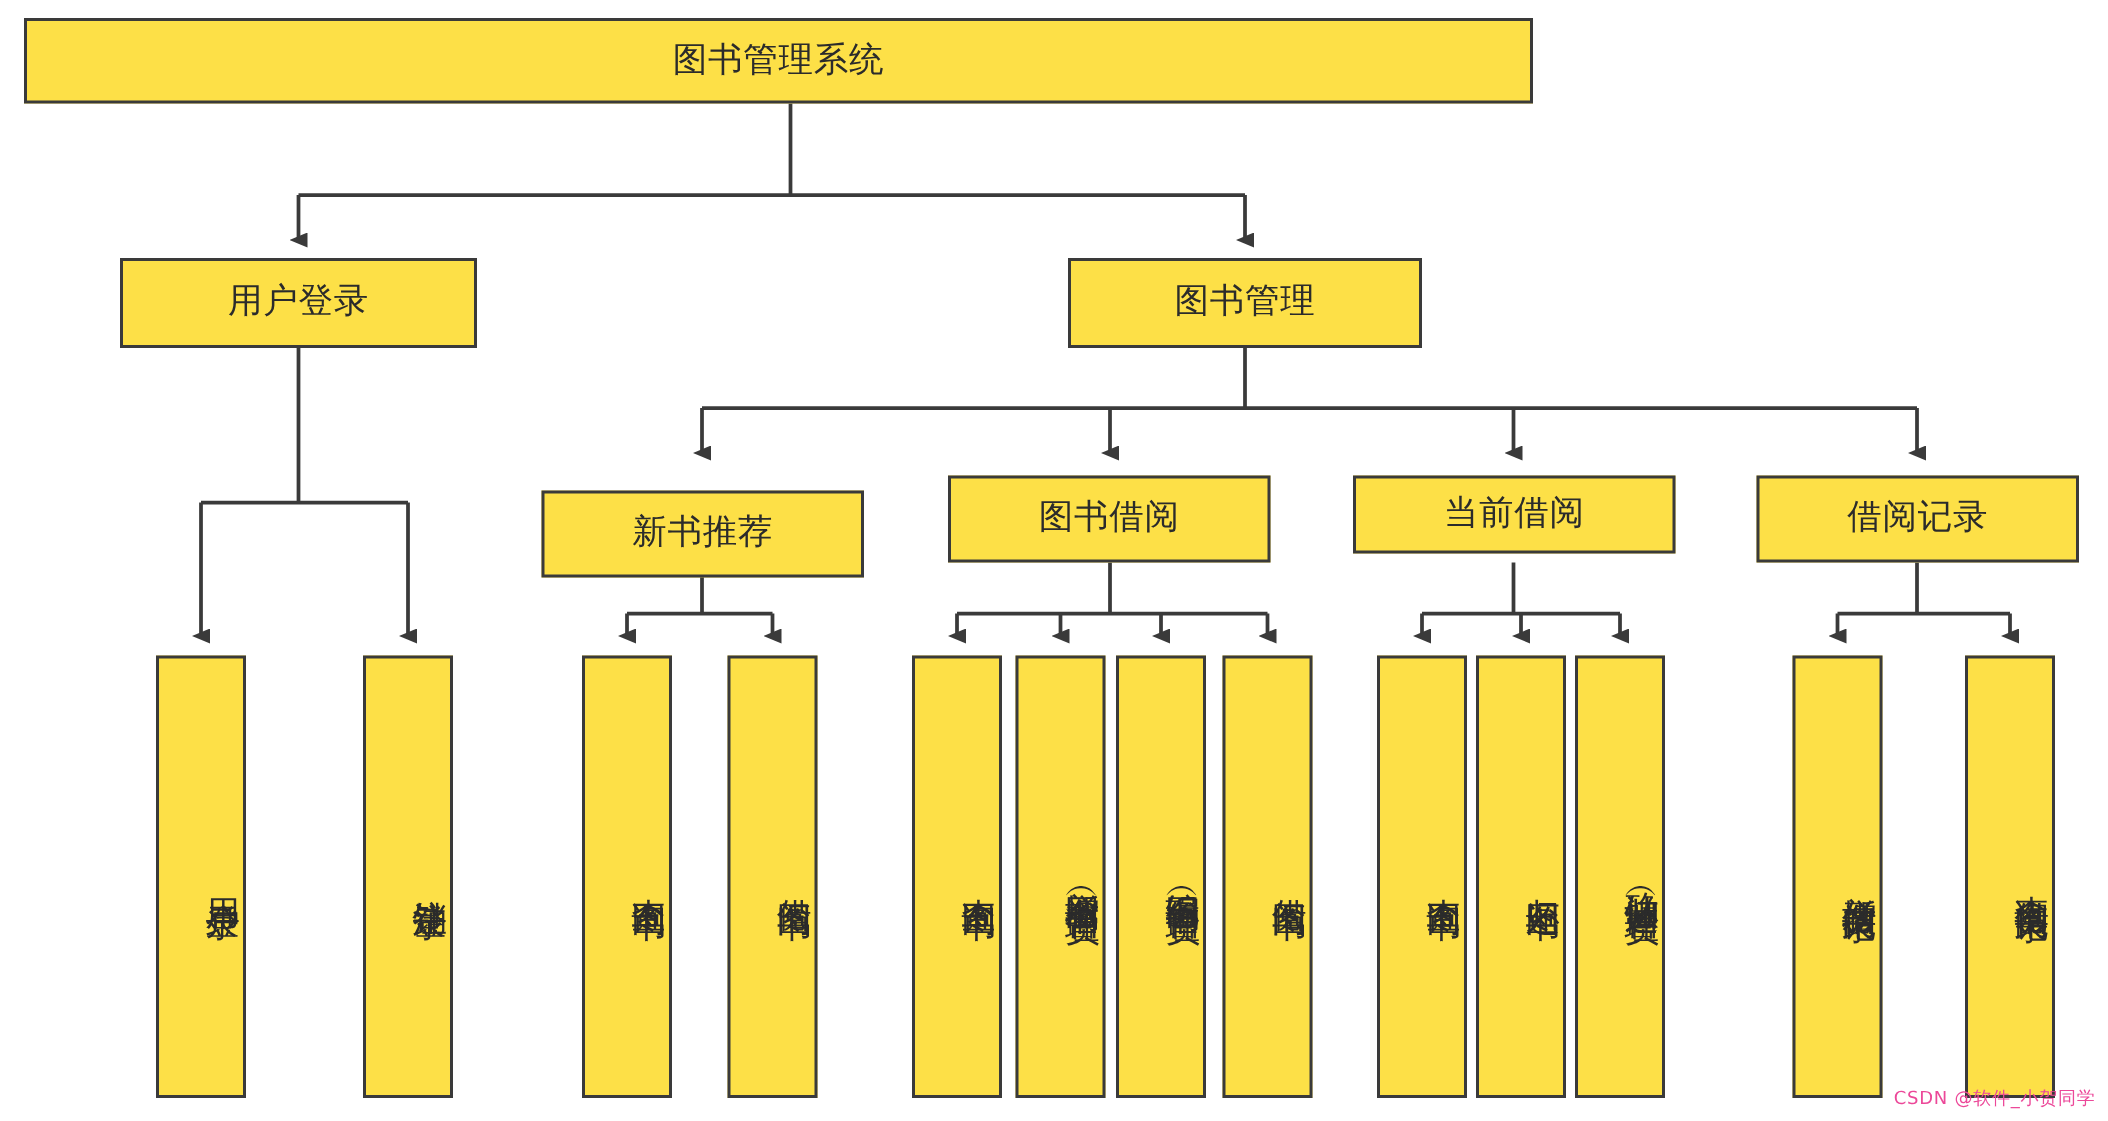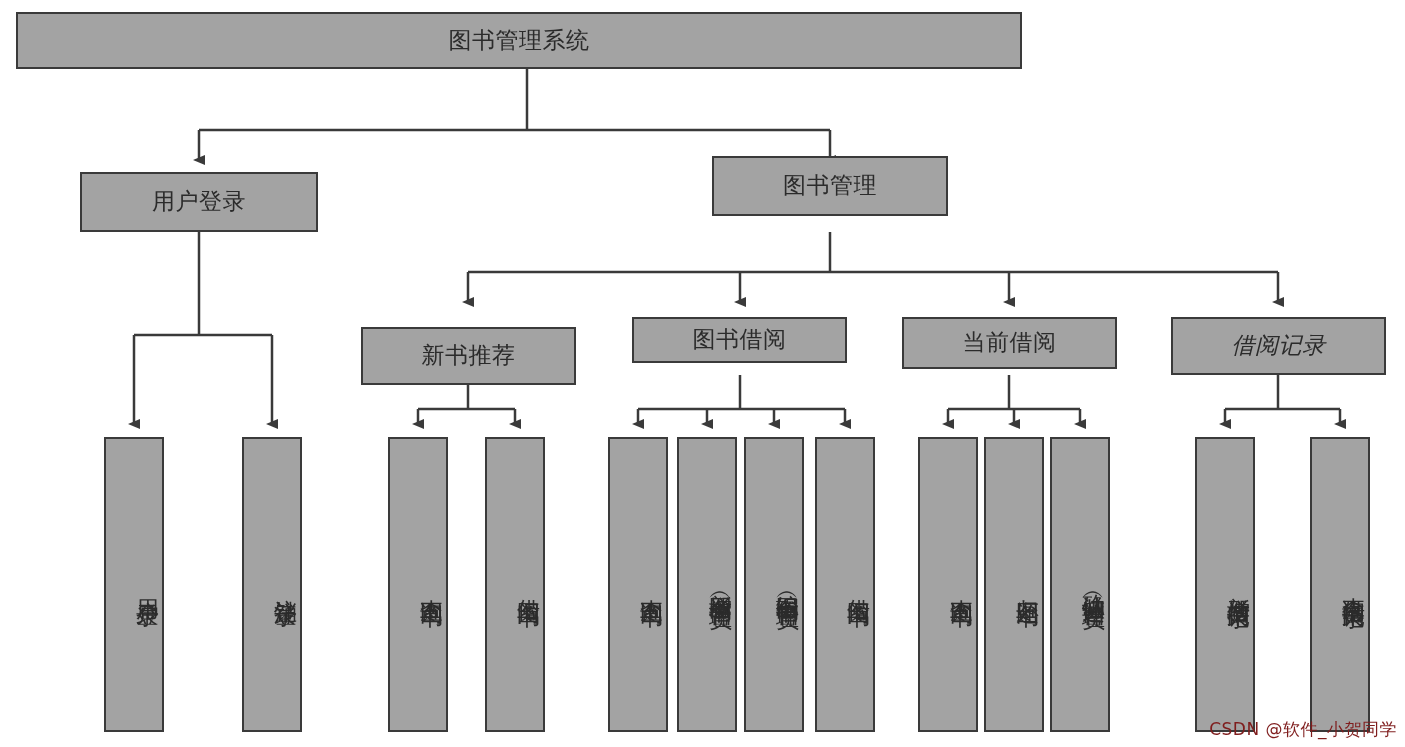--- a/index.html
+++ b/index.html
@@ -21,21 +21,21 @@
     position: absolute;
     left: 0;
     top: 0;
     width: 1405px;
     height: 747px;
     pointer-events: none;
   }
   .node {
     position: absolute;
     box-sizing: border-box;
-    background: #a3a3a3;
+    background: #fde047;
     border: 2.5px solid #3a3a3a;
     display: flex;
     align-items: center;
     justify-content: center;
     color: #2b2b2b;
   }
   .node.horiz {
     font-size: 23px;
     letter-spacing: 0.5px;
     line-height: 1.2;
@@ -54,22 +54,22 @@
   .node.vert .vtext {
     writing-mode: vertical-rl;
     text-orientation: upright;
     white-space: normal;
     text-align: left;
   }
   .watermark {
     position: absolute;
     right: 8px;
     bottom: 6px;
-    font-size: 17px;
-    color: #7f1d1d;
+    font-size: 12px;
+    color: #ec4899;
     letter-spacing: 0.5px;
     white-space: nowrap;
   }
 </style>
 </head>
 <body>
 
 <div id="canvas">
 
   <svg class="wires" viewBox="0 0 1405 747">
@@ -122,34 +122,34 @@
     </g>
   </svg>
 
   <div class="node horiz" style="left:16px; top:12px; width:1006px; height:57px;">
     <span>图书管理系统</span>
   </div>
 
   <div class="node horiz" style="left:80px; top:172px; width:238px; height:60px;">
     <span>用户登录</span>
   </div>
-  <div class="node horiz" style="left:712px; top:156px; width:236px; height:60px;">
+  <div class="node horiz" style="left:712px; top:172px; width:236px; height:60px;">
     <span>图书管理</span>
   </div>
 
   <div class="node horiz" style="left:361px; top:317px; width:215px; height:58px;margin-top:10px;">
     <span>新书推荐</span>
   </div>
-  <div class="node horiz" style="left:632px; top:317px; width:215px; height:46px;">
+  <div class="node horiz" style="left:632px; top:317px; width:215px; height:58px;">
     <span>图书借阅</span>
   </div>
   <div class="node horiz" style="left:902px; top:317px; width:215px; height:52px;">
     <span>当前借阅</span>
   </div>
-  <div class="node horiz" style="left:1171px; top:317px; width:215px; height:58px;font-style:italic;">
+  <div class="node horiz" style="left:1171px; top:317px; width:215px; height:58px;">
     <span>借阅记录</span>
   </div>
 
   <div class="node vert" style="left:104px; top:437px; width:60px; height:295px;">
     <span class="vtext">用户登录</span>
   </div>
   <div class="node vert" style="left:242px; top:437px; width:60px; height:295px;">
     <span class="vtext">注销登录</span>
   </div>
 

